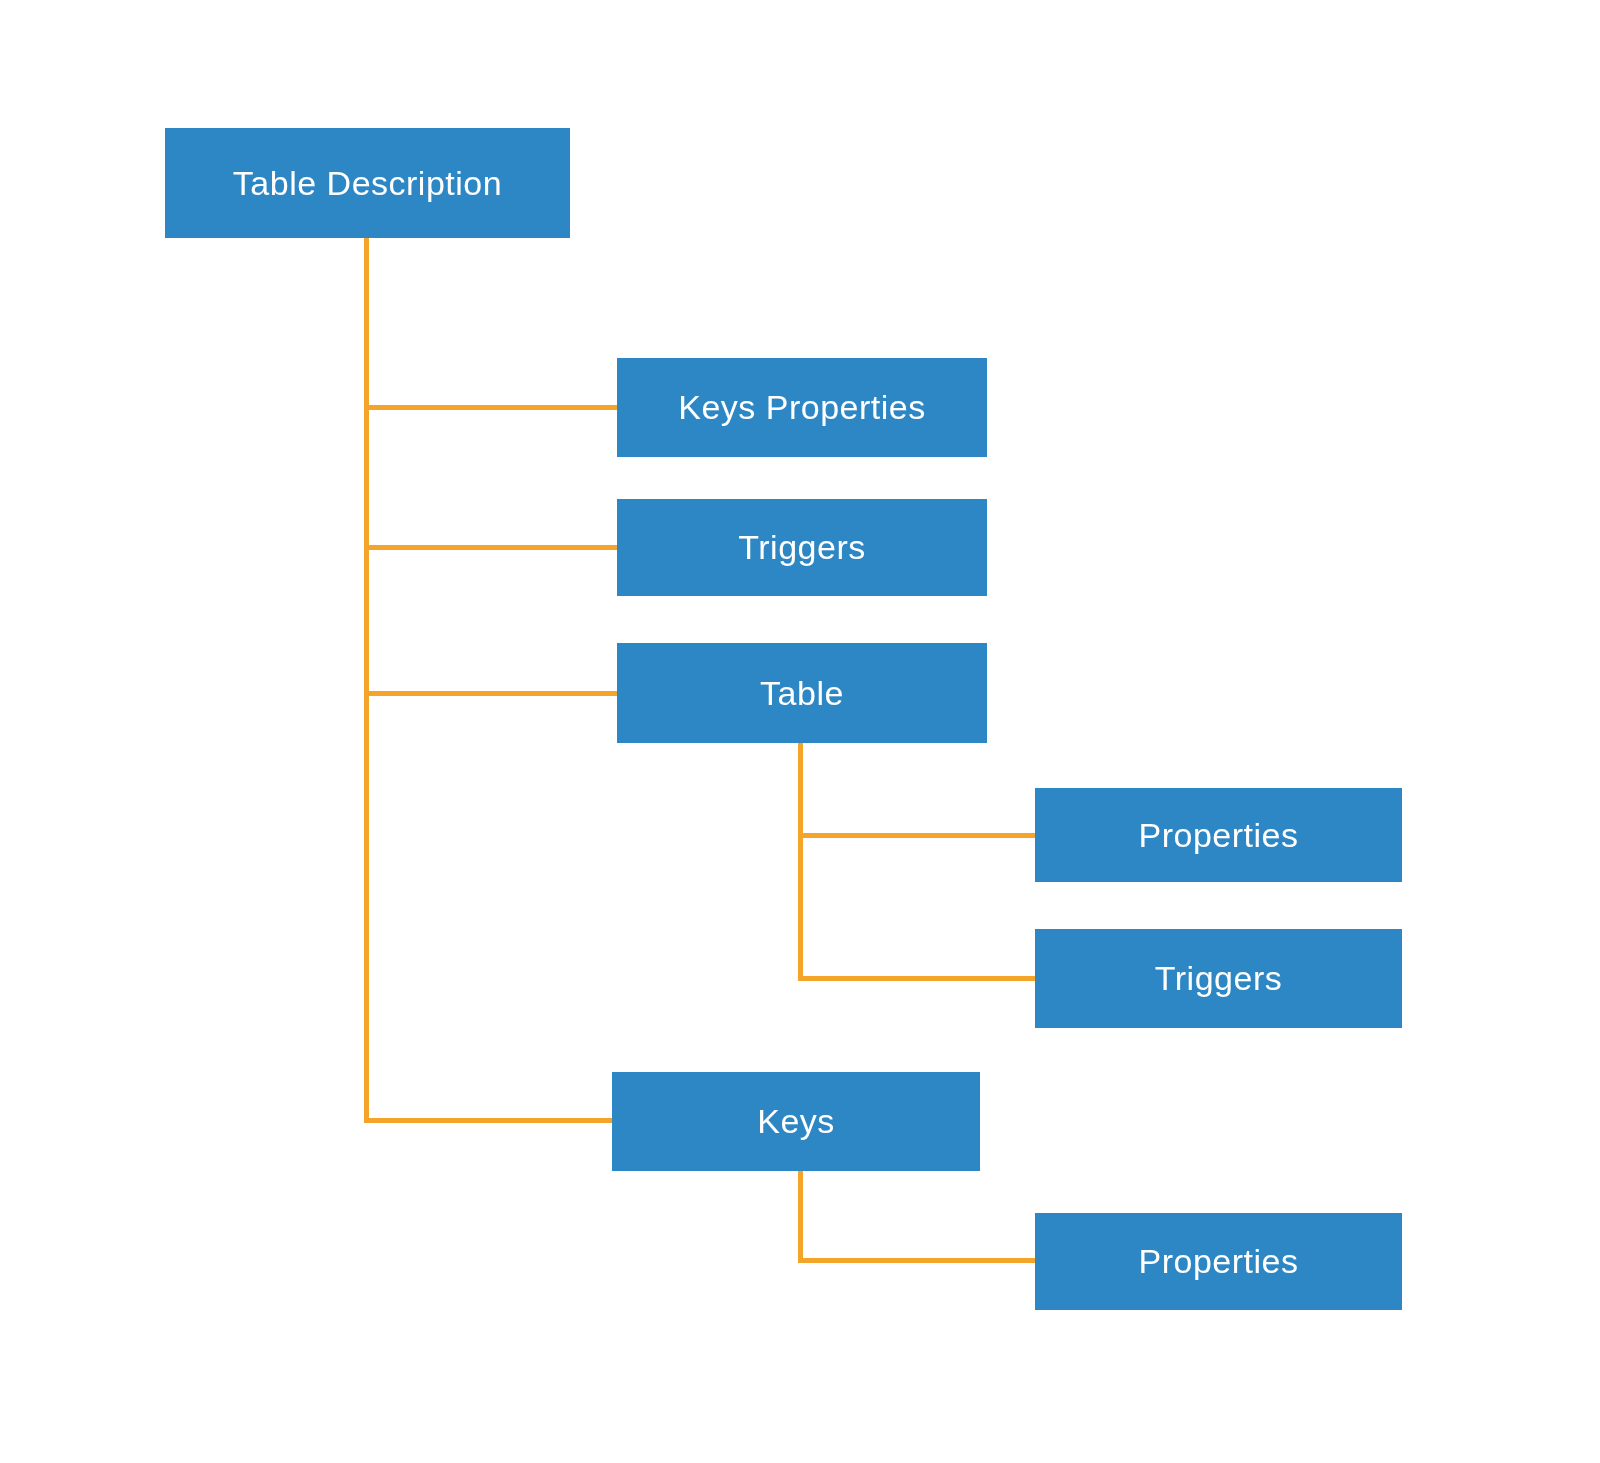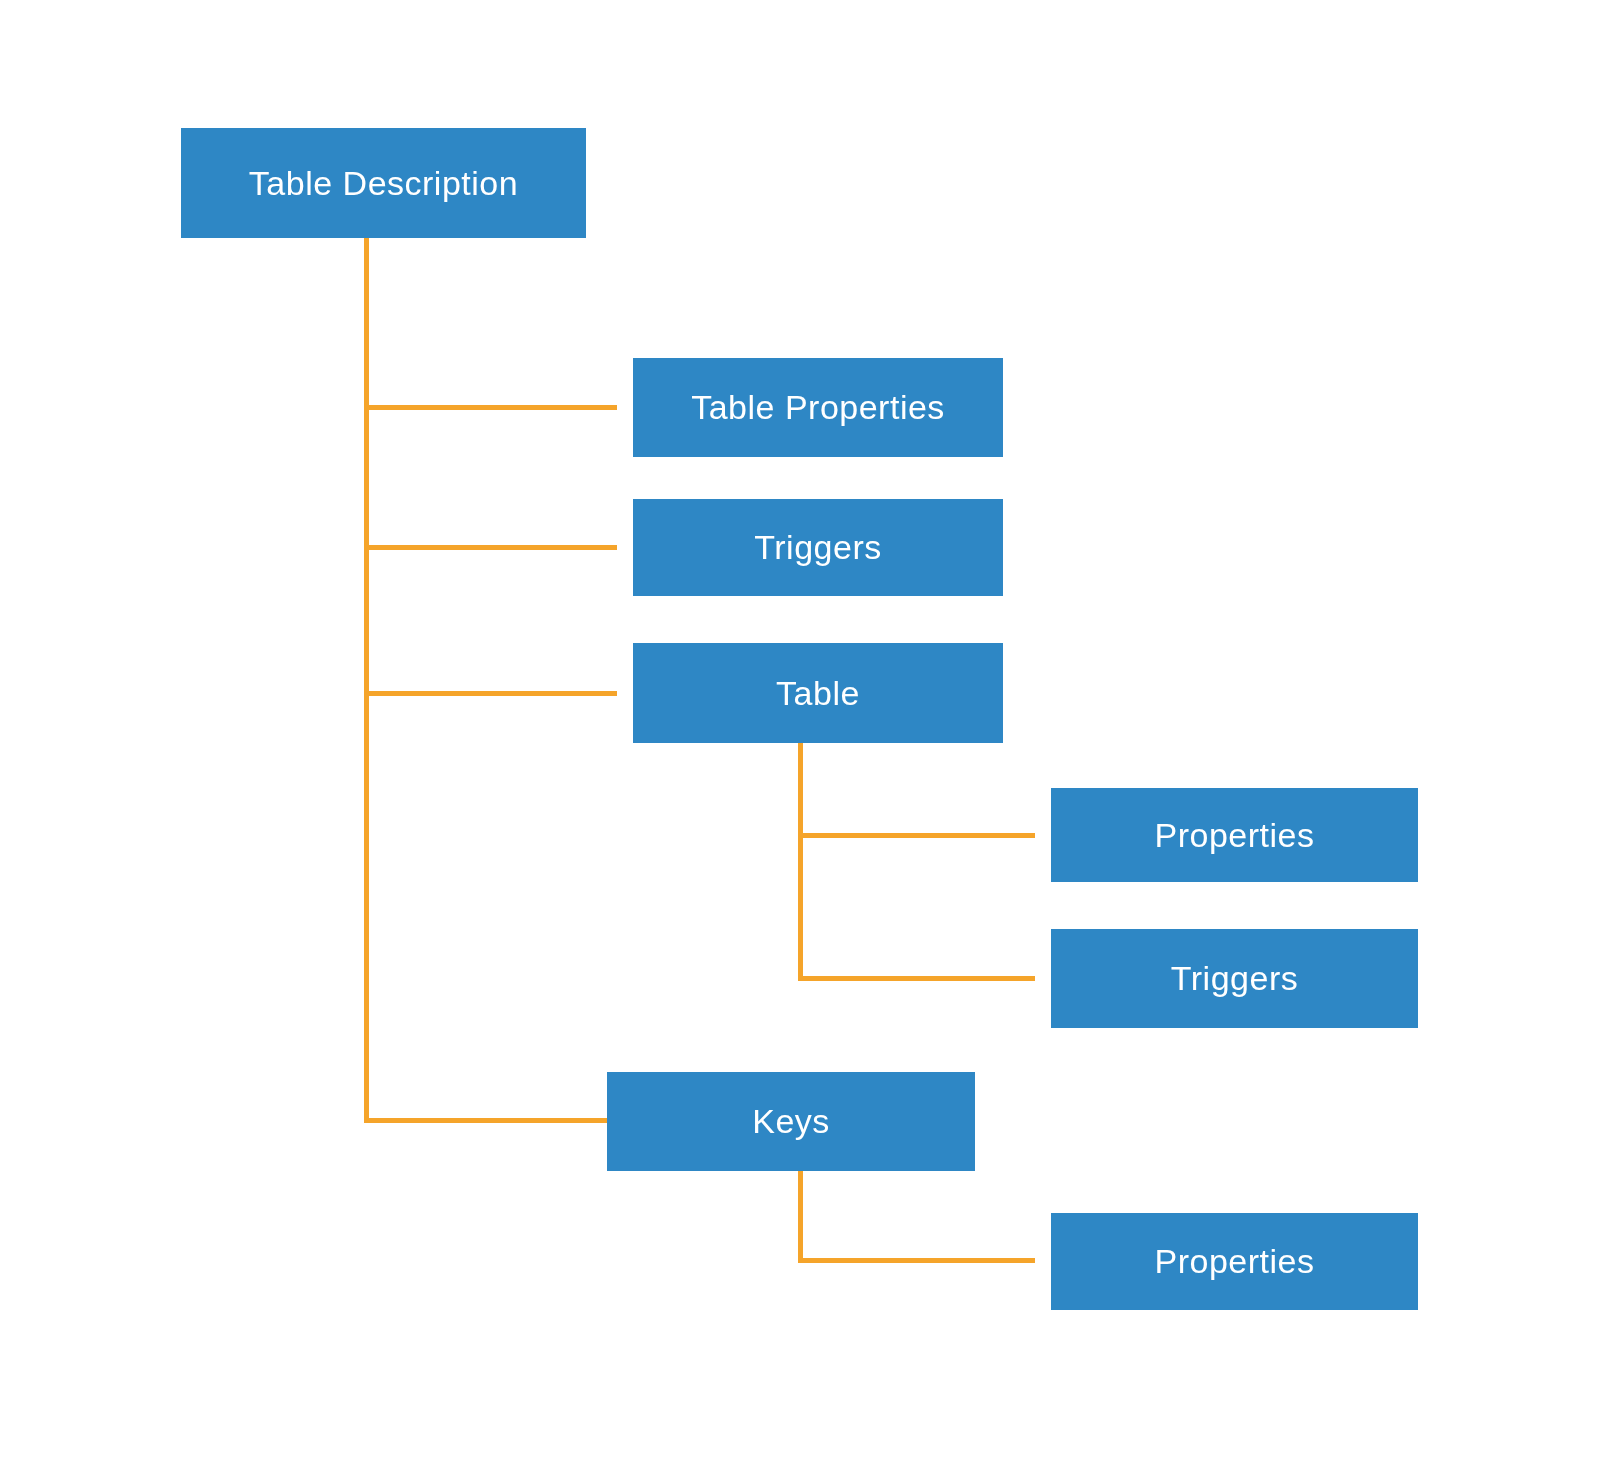--- a/index.html
+++ b/index.html
@@ -20,34 +20,33 @@
     background: var(--node-fill, #2e87c5);
     color: var(--node-text, #ffffff);
     display: flex;
     align-items: center;
     justify-content: center;
     font-size: 34px;
     font-weight: 400;
     letter-spacing: 0.5px;
     text-align: center;
     box-sizing: border-box;
-    margin-left: 16px;
   }
   .connector {
     position: absolute;
     background: var(--connector, #f5a42a);
   }
   
   #n-table-description { left: 165px; top: 128px;  width: 405px; height: 110px; }
   #n-table-properties  { left: 617px; top: 358px;  width: 370px; height: 99px;  }
   #n-triggers-1        { left: 617px; top: 499px;  width: 370px; height: 97px;  }
   #n-fields            { left: 617px; top: 643px;  width: 370px; height: 100px; }
   #n-fields-properties { left: 1035px; top: 788px; width: 367px; height: 94px;  }
   #n-fields-triggers   { left: 1035px; top: 929px; width: 367px; height: 99px;  }
-  #n-keys              { left: 591px; top: 1072px; width: 368px; height: 99px;  }
+  #n-keys              { left: 612px; top: 1072px; width: 368px; height: 99px;  }
   #n-keys-properties   { left: 1035px; top: 1213px; width: 367px; height: 97px; }
   
   #c-trunk-v    { left: 364px; top: 238px;  width: 5px;   height: 885px; }
   #c-branch-tp  { left: 364px; top: 405px;  width: 253px; height: 5px; }
   #c-branch-tr  { left: 364px; top: 545px;  width: 253px; height: 5px; }
   #c-branch-fl  { left: 364px; top: 691px;  width: 253px; height: 5px; }
   #c-branch-ky  { left: 364px; top: 1118px; width: 253px; height: 5px; }
   #c-fields-v   { left: 798px; top: 743px;  width: 5px;   height: 238px; }
   #c-fields-b1  { left: 798px; top: 833px;  width: 237px; height: 5px; }
   #c-fields-b2  { left: 798px; top: 976px;  width: 237px; height: 5px; }
@@ -67,21 +66,21 @@
   <div class="connector" id="c-fields-v"></div>
   <div class="connector" id="c-fields-b1"></div>
   <div class="connector" id="c-fields-b2"></div>
   <div class="connector" id="c-keys-v"></div>
   <div class="connector" id="c-keys-b1"></div>
 
   <div class="node" id="n-table-description">
     <span>Table Description</span>
   </div>
   <div class="node" id="n-table-properties">
-    <span>Table Properties</span>
+    <span>Keys Properties</span>
   </div>
   <div class="node" id="n-triggers-1">
     <span>Triggers</span>
   </div>
   <div class="node" id="n-fields">
     <span>Table</span>
   </div>
   <div class="node" id="n-fields-properties">
     <span>Properties</span>
   </div>

